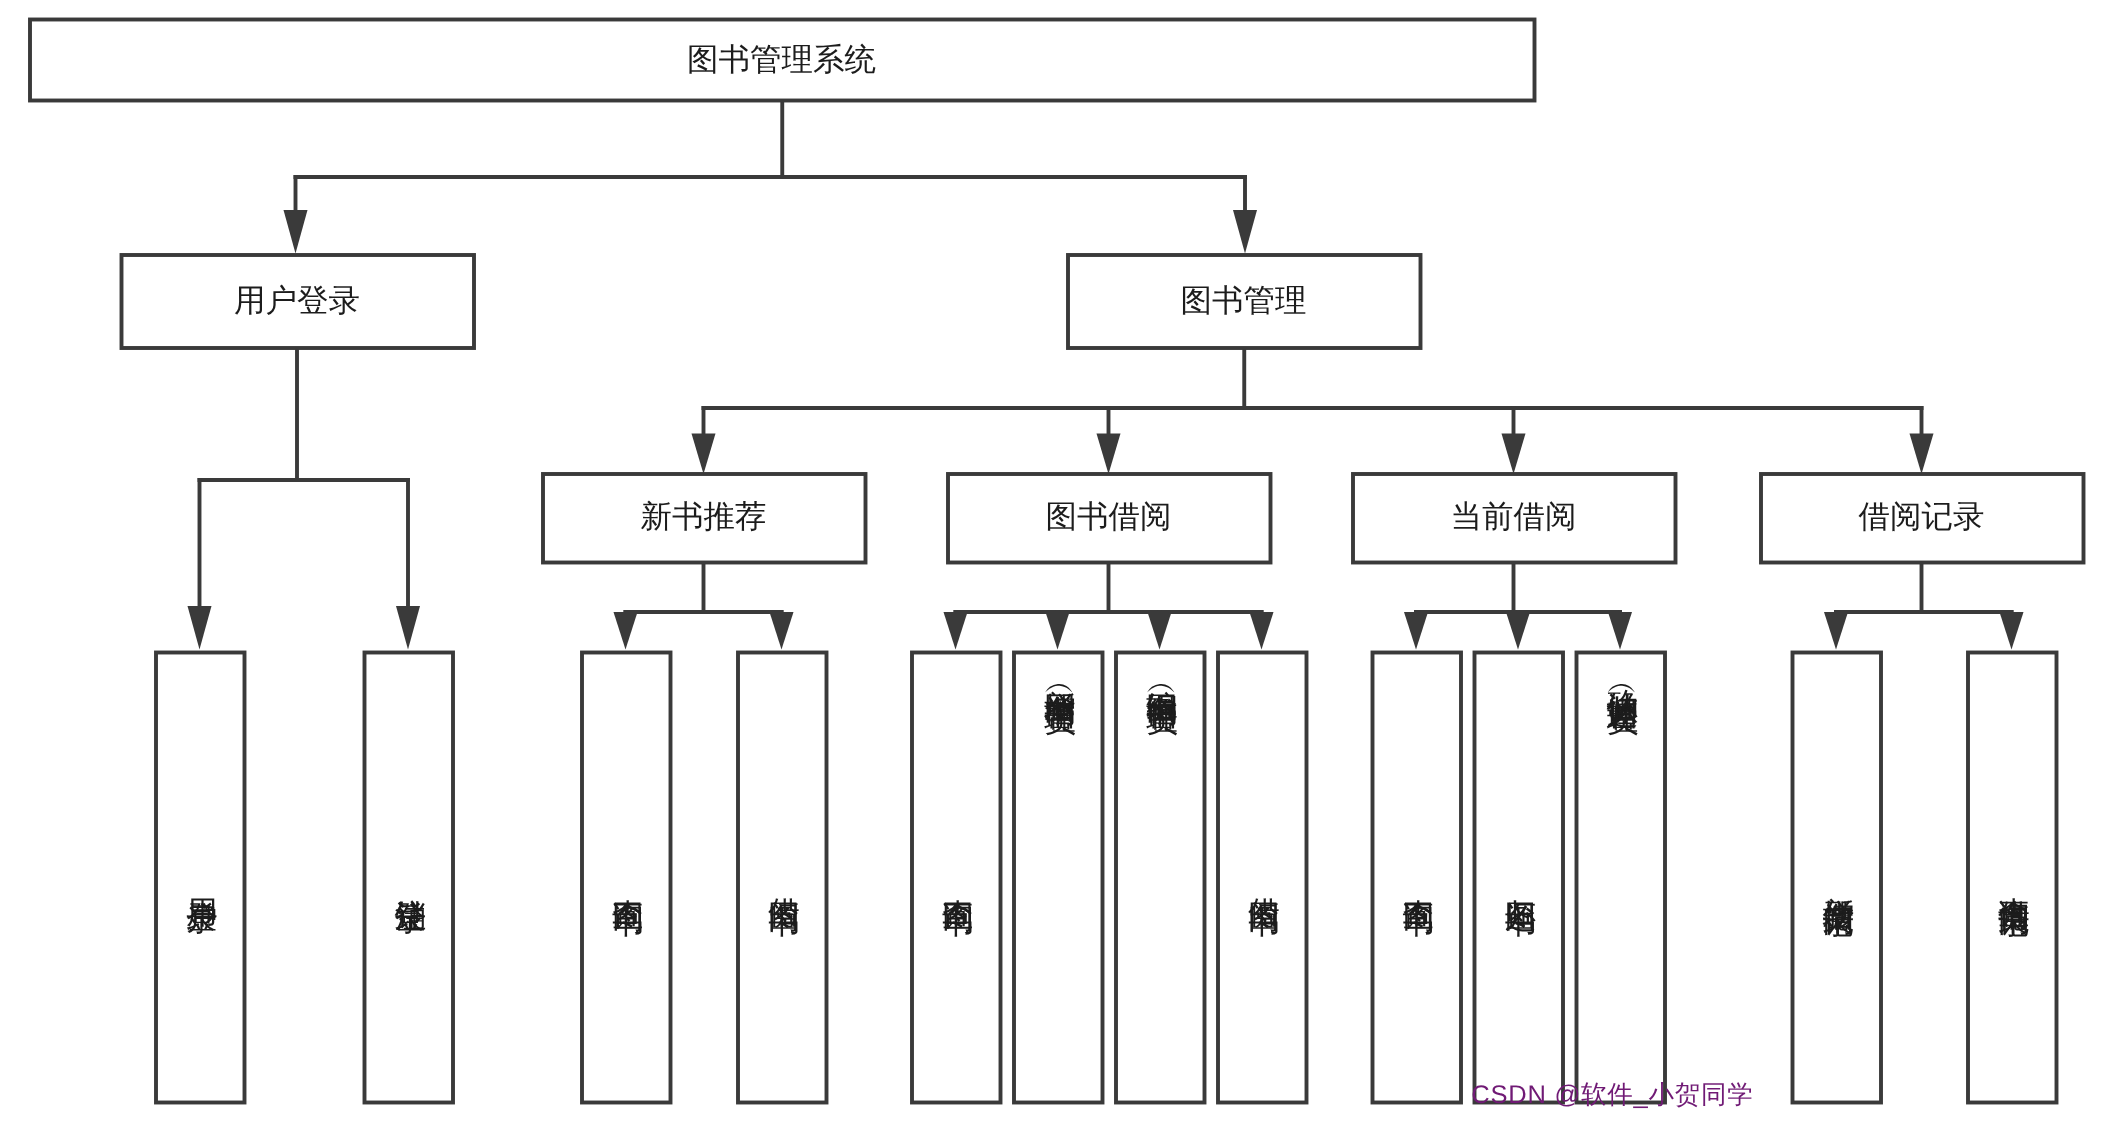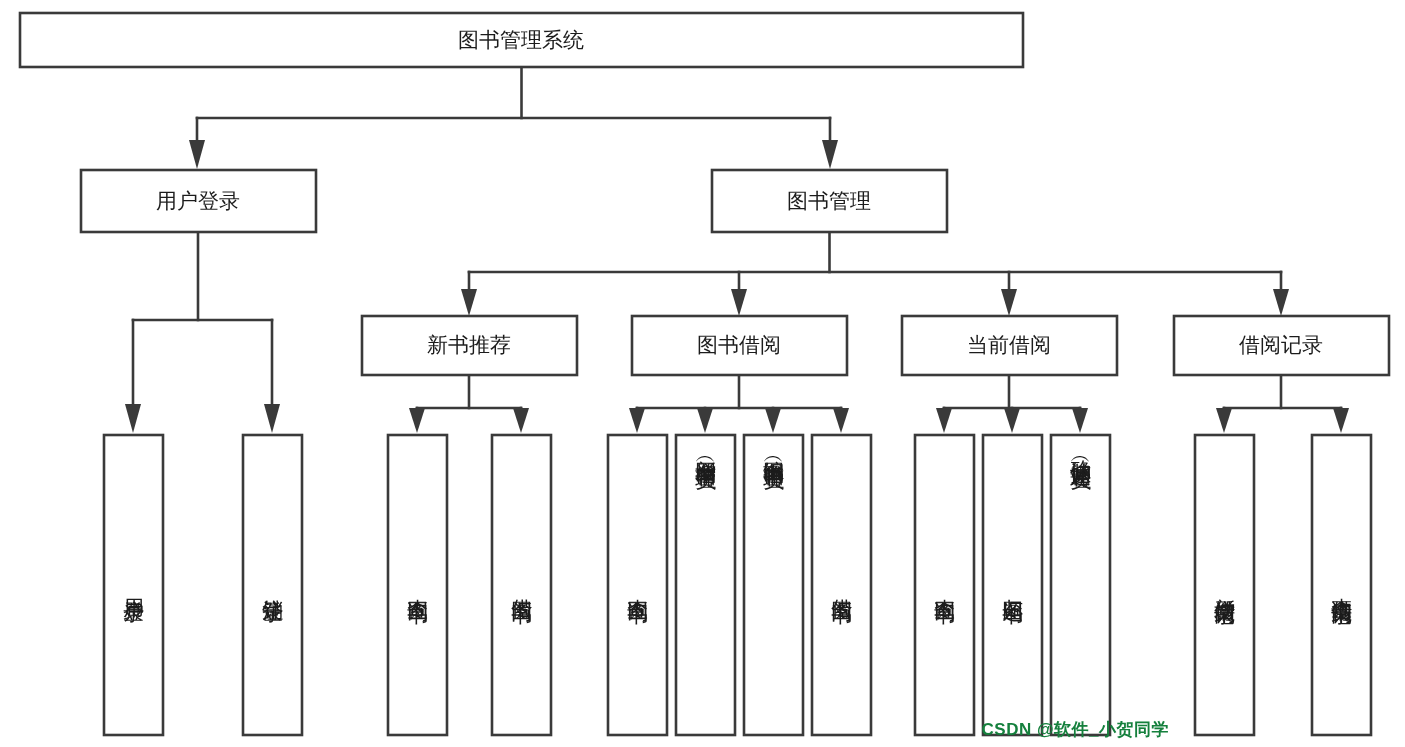--- a/index.html
+++ b/index.html
@@ -65,24 +65,23 @@
     letter-spacing: 1.5px;
     color: #1c1c1c;
     white-space: nowrap;
   }
   .watermark {
     position: absolute;
     right: 8px;
     bottom: 6px;
     font-family: "Liberation Sans", "DejaVu Sans", sans-serif;
     font-size: 17px;
-    color: #15803d;
+    color: #701a75;
     letter-spacing: 0.5px;
     white-space: nowrap;
-    font-weight: bold;
   }
 </style>
 </head>
 <body>
 
 <div id="diagram-root">
 
   <svg class="diagram-canvas" viewBox="0 0 1405 747">
 
     <g>

